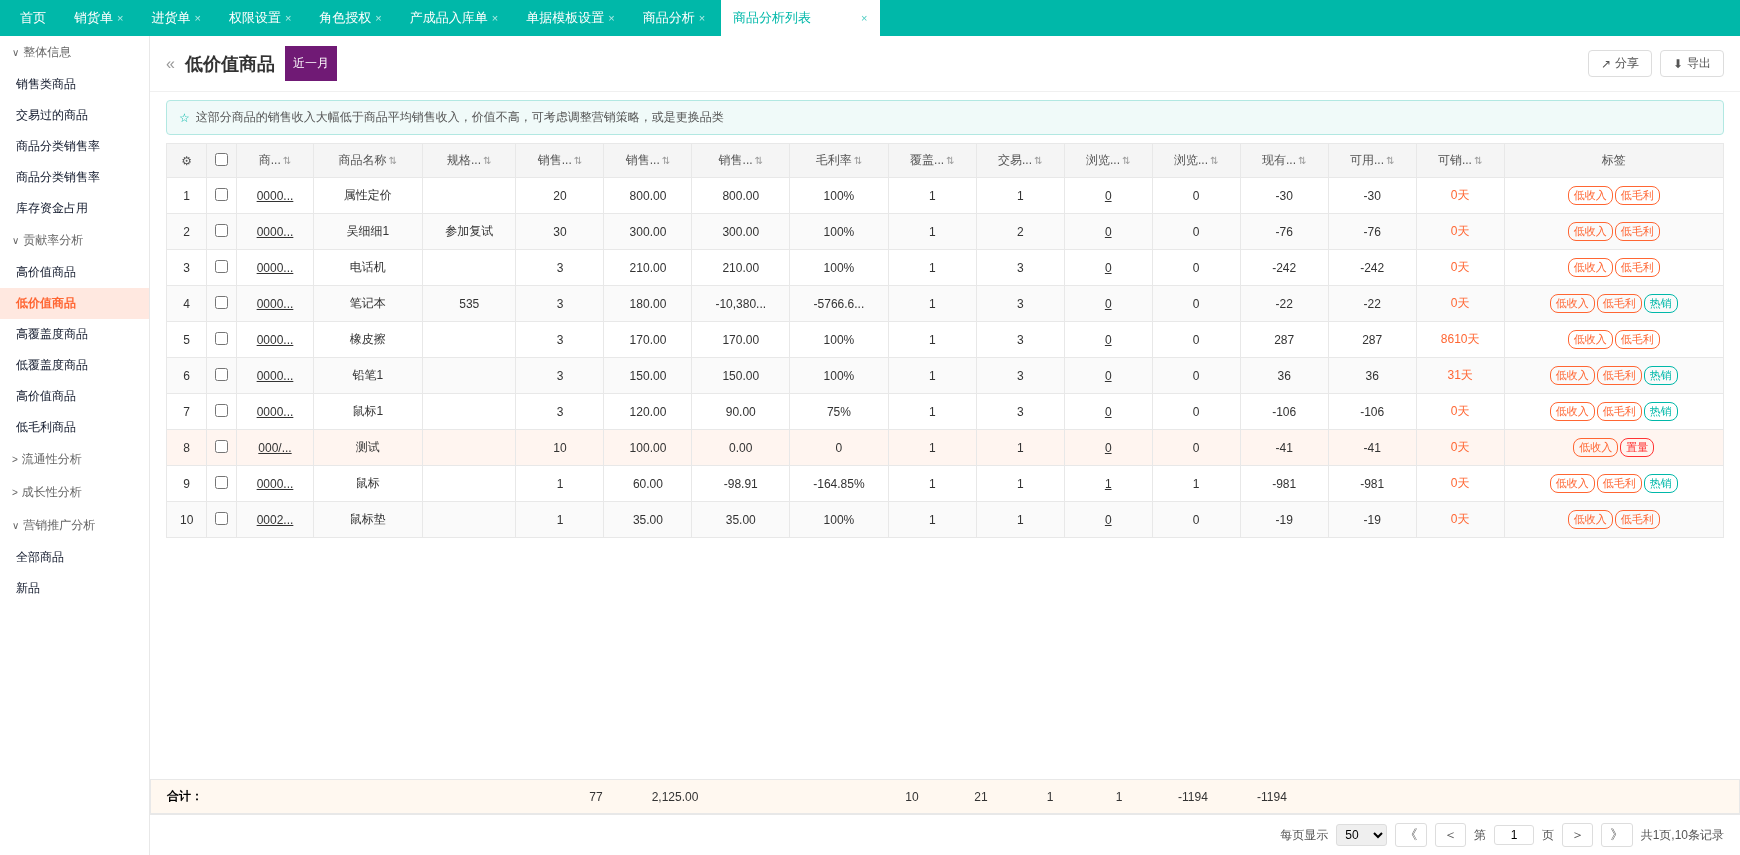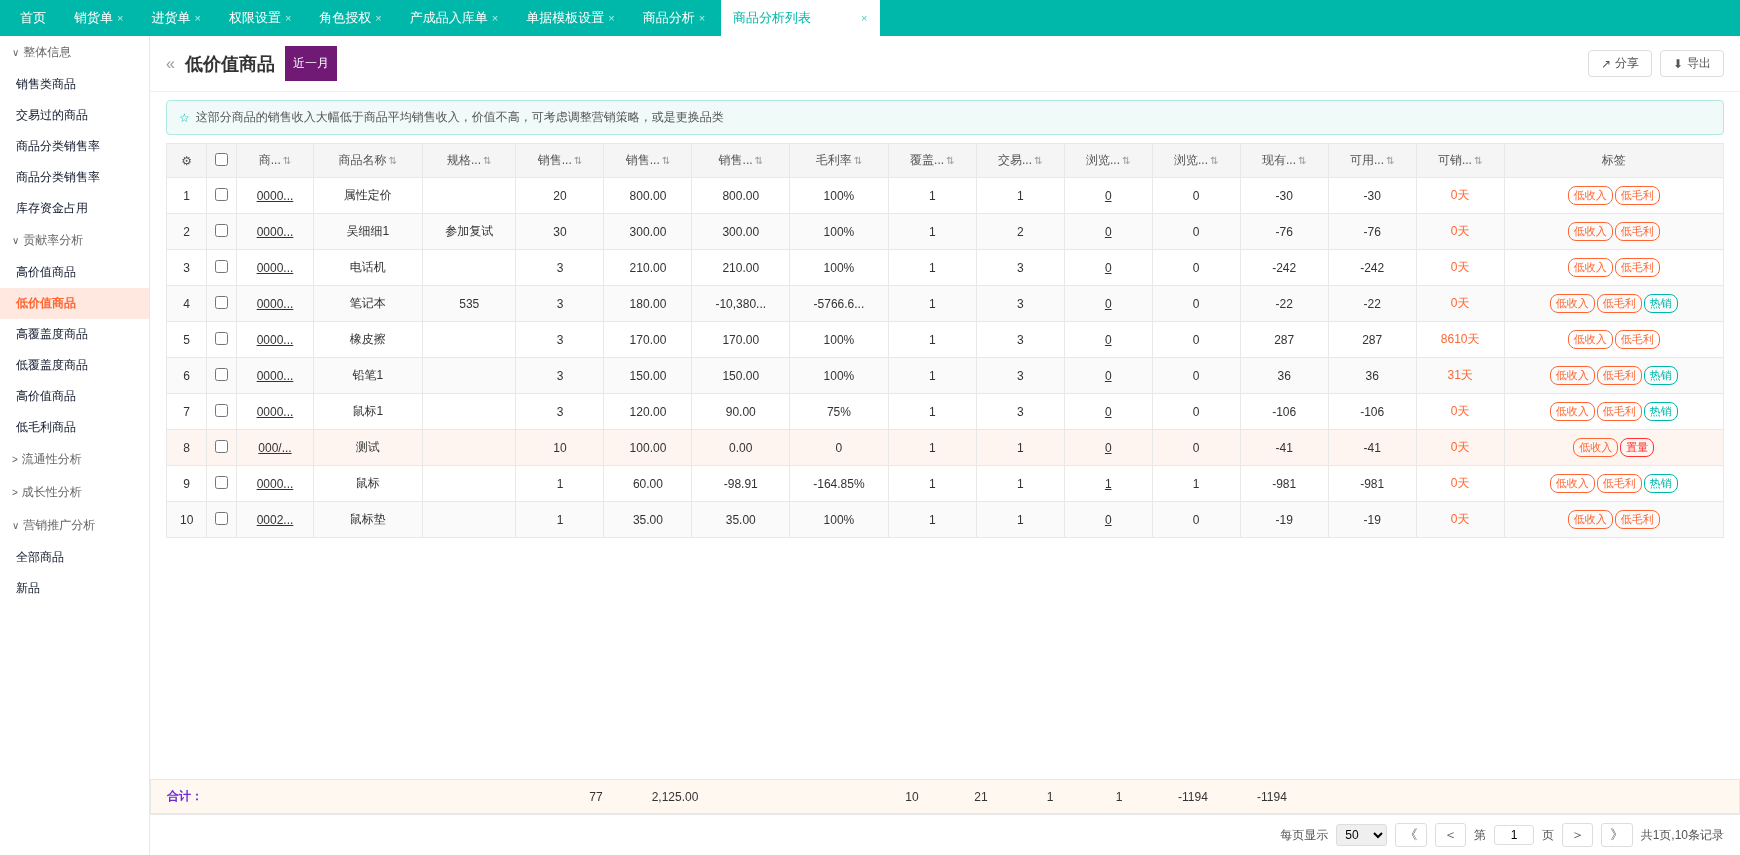--- a/index.html
+++ b/index.html
@@ -50,21 +50,21 @@
     .tag { display: inline-block; padding: 1px 5px; border-radius: 8px; font-size: 11px; margin: 1px; }
     .tag-orange { color: #ff6633; border: 1px solid #ff6633; }
     .tag-green { color: #00b8a9; border: 1px solid #00b8a9; }
     .tag-red { color: #ff3333; border: 1px solid #ff3333; }
     .underline-link { text-decoration: underline; cursor: pointer; color: #333; }
     .orange-text { color: #ff6633; }
     .checkbox-cell { width: 30px; }
 
     
     .table-footer { display: flex; align-items: center; background: #fff8f0; border: 1px solid #e8e8e8; padding: 8px 16px; flex-shrink: 0; }
-    .footer-label { font-weight: bold; margin-right: 16px; color: #6d28d9; }
+    .footer-label { font-weight: bold; margin-right: 16px; color: #000000; }
     .footer-values { display: flex; gap: 9px; flex: 1; }
     .footer-cell { text-align: center; padding: 0 6px; min-width: 60px; font-size: 12px; }
 
     
     .pagination { display: flex; align-items: center; justify-content: flex-end; padding: 8px 16px; gap: 8px; border-top: 1px solid #e8e8e8; flex-shrink: 0; font-size: 12px; color: #555; }
     .page-size-select { border: 1px solid #ddd; border-radius: 3px; padding: 2px 4px; font-size: 12px; }
     .page-nav-btn { border: 1px solid #ddd; border-radius: 3px; padding: 2px 8px; cursor: pointer; background: #fff; color: #555; }
     .page-num-input { border: 1px solid #ddd; border-radius: 3px; padding: 2px 6px; width: 40px; text-align: center; font-size: 12px; }
 
     

